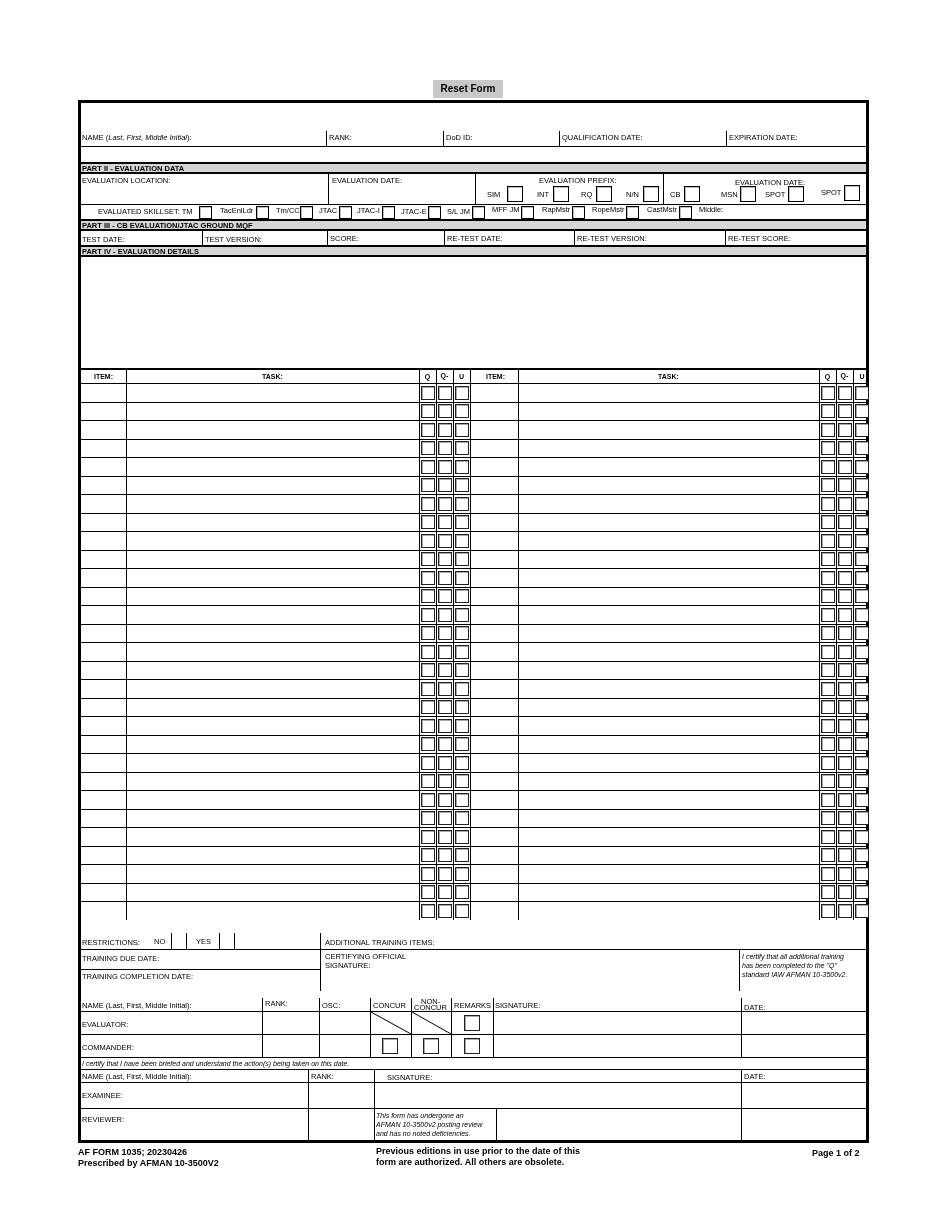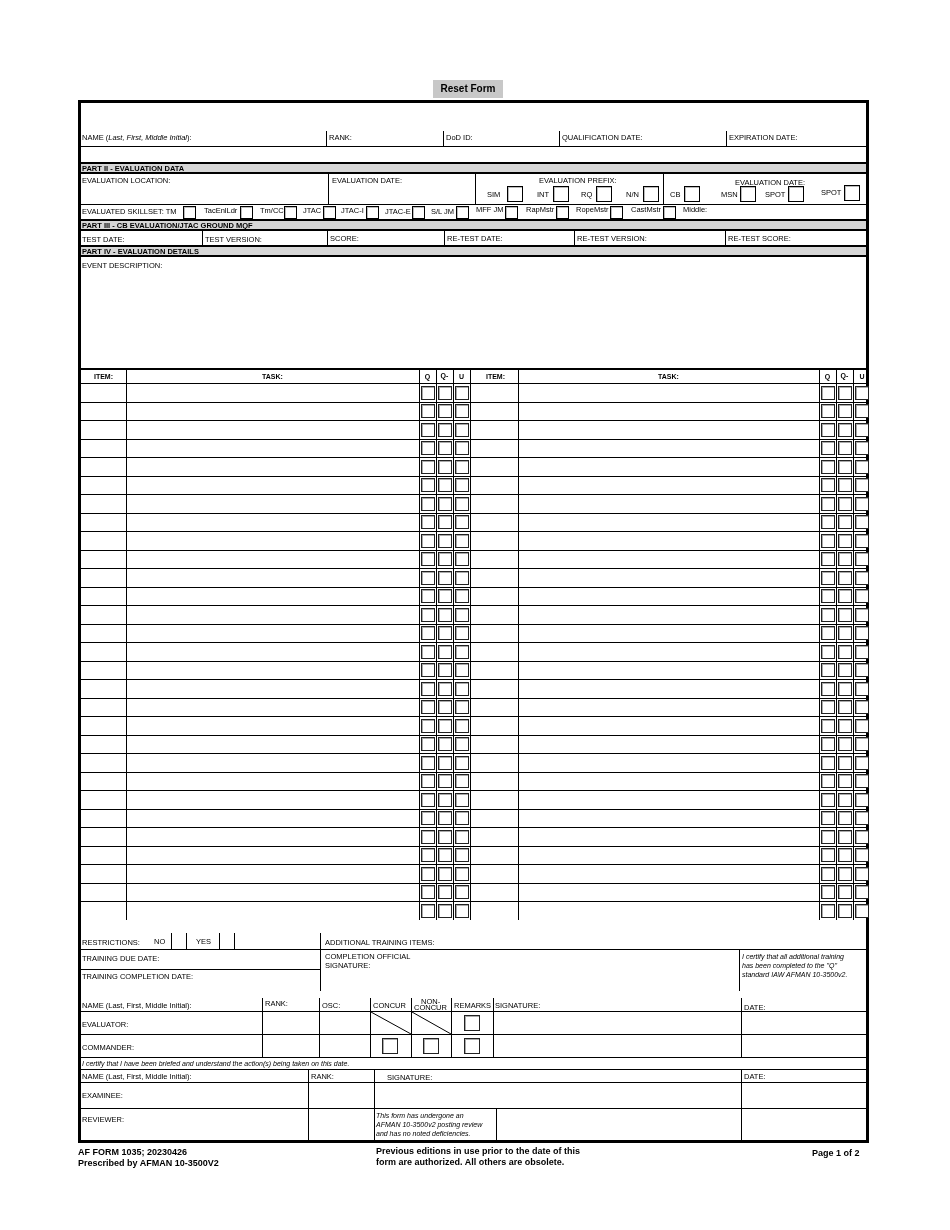--- a/index.html
+++ b/index.html
@@ -60,21 +60,21 @@
     <div class="abs lbl" style="left:589px;top:16px">CB</div>
     <div class="abs cb" style="left:603px;top:12px;width:16px;height:16px"></div>
     <div class="abs lbl" style="left:640px;top:16px">MSN</div>
     <div class="abs cb" style="left:659px;top:12px;width:16px;height:16px"></div>
     <div class="abs lbl" style="left:684px;top:16px">SPOT</div>
     <div class="abs cb" style="left:707px;top:12px;width:16px;height:16px"></div>
     <div class="abs lbl" style="left:740px;top:14px">SPOT</div>
     <div class="abs cb" style="left:763px;top:11px;width:16px;height:16px"></div>
   </div>
   <div class="abs hline" style="left:0;top:101px;width:785px"></div>
-  <div class="abs" style="left:0;top:102px;width:785px;height:14px">
+  <div class="abs" style="left:16px;top:102px;width:785px;height:14px">
     <div class="abs lbl" style="left:1px;top:2px">EVALUATED SKILLSET: TM</div>
     <div class="abs cbs" style="left:102px;top:1px"></div>
     <div class="abs lbl" style="left:123px;top:1px">TacEnlLdr</div>
     <div class="abs cbs" style="left:159px;top:1px"></div>
     <div class="abs lbl" style="left:179px;top:1px">Tm/CC</div>
     <div class="abs cbs" style="left:203px;top:1px"></div>
     <div class="abs lbl" style="left:222px;top:1px">JTAC</div>
     <div class="abs cbs" style="left:242px;top:1px"></div>
     <div class="abs lbl" style="left:260px;top:1px">JTAC-I</div>
     <div class="abs cbs" style="left:285px;top:1px"></div>
@@ -101,23 +101,20 @@
     <div class="abs vline" style="left:121px;top:0;height:14px"></div>
     <div class="abs lbl" style="left:124px;top:4px">TEST VERSION:</div>
     <div class="abs vline" style="left:246px;top:0;height:14px"></div>
     <div class="abs lbl" style="left:249px;top:3px">SCORE:</div>
     <div class="abs vline" style="left:363px;top:0;height:14px"></div>
     <div class="abs lbl" style="left:366px;top:3px">RE-TEST DATE:</div>
     <div class="abs vline" style="left:493px;top:0;height:14px"></div>
     <div class="abs lbl" style="left:496px;top:3px">RE-TEST VERSION:</div>
     <div class="abs vline" style="left:644px;top:0;height:14px"></div>
     <div class="abs lbl" style="left:647px;top:3px">RE-TEST SCORE:</div>
-  </div>
-  <div class="abs" style="left:0;top:154px;width:785px;height:111px">
-    <div class="abs lbl" style="left:1px;top:4px">EVENT DESCRIPTION:</div>
   </div>
   <div class="abs hline2" style="left:0;top:265px;width:785px"></div>
   <div id="task-table" class="abs" style="left:0;top:267px;width:785px;height:550px">
       <div class="abs lbl" style="left:0px;top:2px;width:45px;text-align:center;font-weight:bold;font-size:7px">ITEM:</div>
       <div class="abs lbl" style="left:45px;top:2px;width:293px;text-align:center;font-weight:bold;font-size:7px">TASK:</div>
       <div class="abs lbl" style="left:338px;top:2px;width:17px;text-align:center;font-weight:bold;font-size:7px">Q</div>
       <div class="abs lbl" style="left:355px;top:1px;width:17px;text-align:center;font-weight:bold;font-size:7px">Q-</div>
       <div class="abs lbl" style="left:372px;top:2px;width:17px;text-align:center;font-weight:bold;font-size:7px">U</div>
       <div class="abs vline" style="left:45px;top:0;height:549.5px"></div>
       <div class="abs vline" style="left:338px;top:0;height:549.5px"></div>
@@ -463,21 +460,21 @@
     <div class="abs lbl" style="left:115px;top:4px">YES</div>
     <div class="abs vline" style="left:138px;top:0;height:16px"></div>
     <div class="abs" style="left:139px;top:0;width:15px;height:16px;cursor:pointer"></div>
     <div class="abs vline" style="left:153px;top:0;height:16px"></div>
     <div class="abs vline" style="left:239px;top:0;height:58px"></div>
     <div class="abs lbl" style="left:244px;top:5px">ADDITIONAL TRAINING ITEMS:</div>
     <div class="abs hline" style="left:0;top:16px;width:785px"></div>
     <div class="abs lbl" style="left:1px;top:21px">TRAINING DUE DATE:</div>
     <div class="abs hline" style="left:0;top:36px;width:239px"></div>
     <div class="abs lbl" style="left:1px;top:39px">TRAINING COMPLETION DATE:</div>
-    <div class="abs lbl" style="left:244px;top:19px">COMPLETION OFFICIAL</div>
+    <div class="abs lbl" style="left:244px;top:19px">CERTIFYING OFFICIAL</div>
     <div class="abs lbl" style="left:244px;top:28px">SIGNATURE:</div>
     <div class="abs" style="left:241px;top:17px;width:417px;height:41px"></div>
     <div class="abs vline" style="left:658px;top:16px;height:42px"></div>
     <div class="abs lbl it" style="left:661px;top:19px;font-size:7px">I certify that all additional training</div>
     <div class="abs lbl it" style="left:661px;top:28px;font-size:7px">has been completed to the "Q"</div>
     <div class="abs lbl it" style="left:661px;top:37px;font-size:7px">standard IAW AFMAN 10-3500v2.</div>
   </div>
 
   <div class="abs" style="left:0;top:895px;width:785px;height:145px">
     <div class="abs lbl" style="left:1px;top:3px">NAME (Last, First, Middle Initial):</div>

